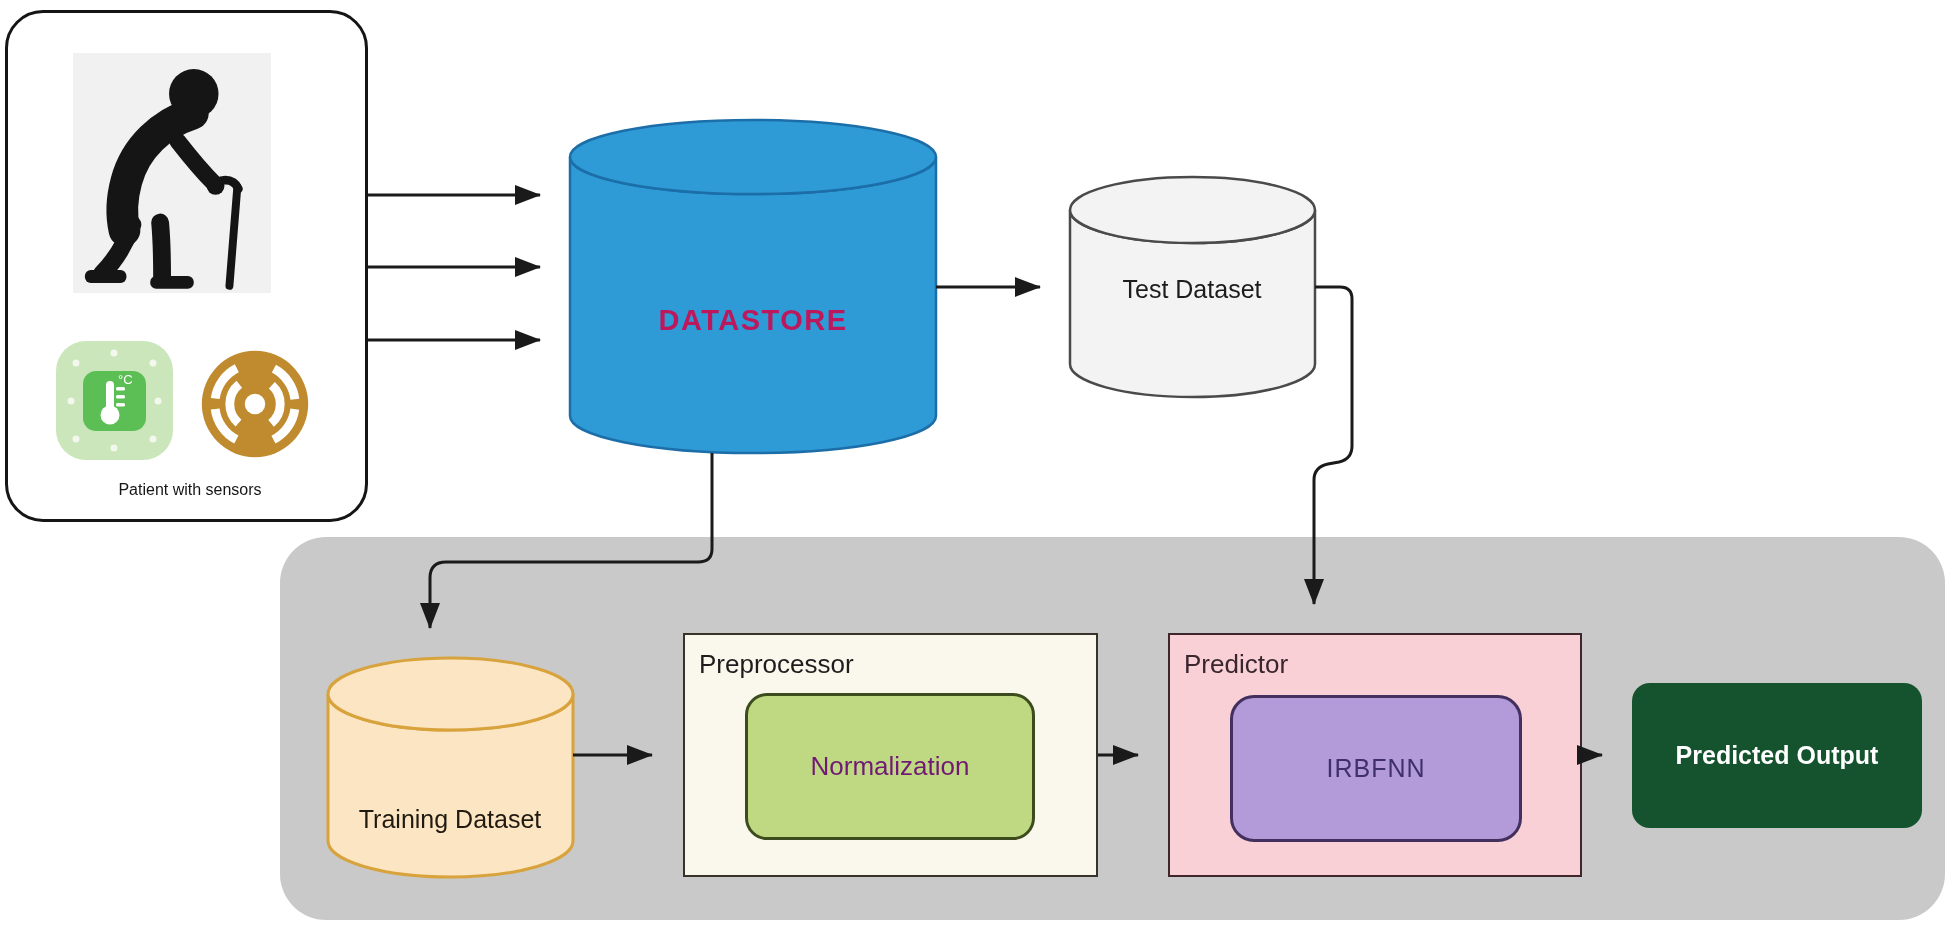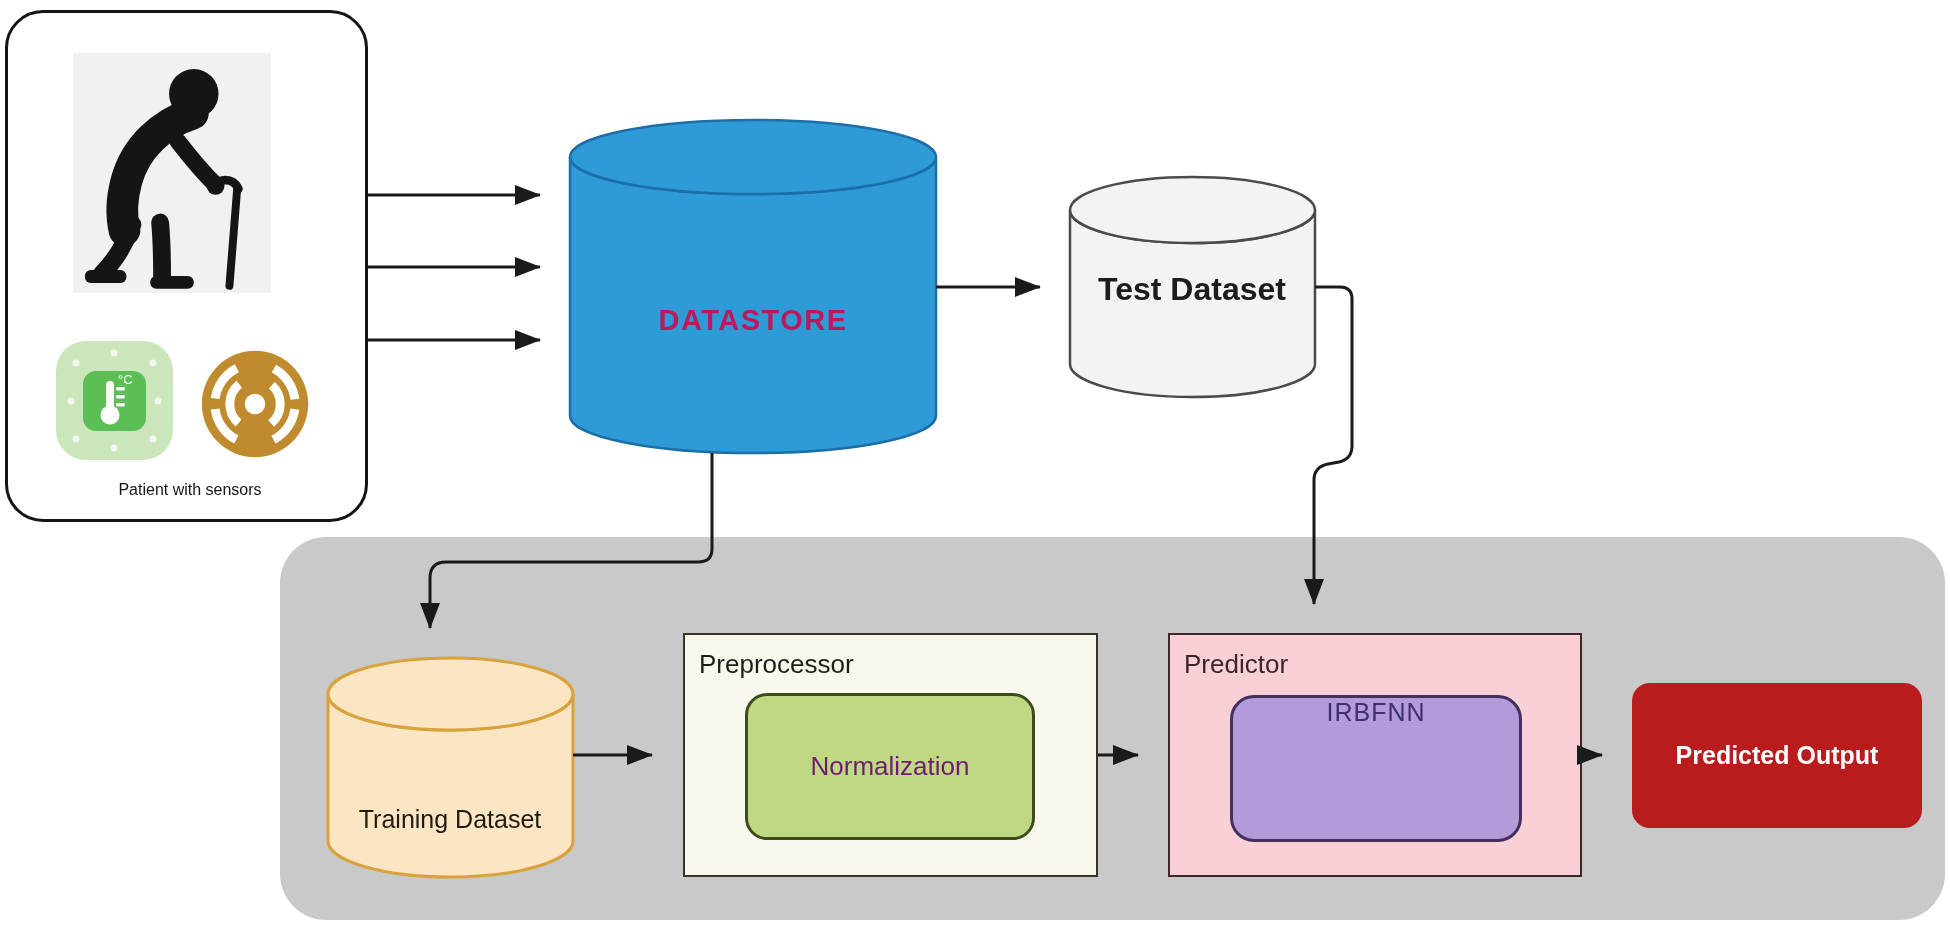--- a/index.html
+++ b/index.html
@@ -44,36 +44,36 @@
   .predictor-box .group-label{color:#3a262e;}
   .normalization-box{
     position:absolute;left:60px;top:58px;width:290px;height:147px;
     background:#bfd982;border:3px solid #3c4c1c;border-radius:22px;box-sizing:border-box;
     display:flex;align-items:center;justify-content:center;
     font-size:26px;color:#701a75;
   }
   .irbfnn-box{
     position:absolute;left:60px;top:60px;width:292px;height:147px;
     background:#b29bd8;border:3px solid #43305e;border-radius:24px;box-sizing:border-box;
-    display:flex;align-items:flex-start;justify-content:center;
+    display:flex;align-items:center;justify-content:center;
     font-size:25px;color:#3f2f6b;letter-spacing:1px;
   }
   .output-box{
-    left:1632px;top:683px;width:290px;height:145px;background:#b91c1c;
+    left:1632px;top:683px;width:290px;height:145px;background:#14532d;
     border-radius:18px;display:flex;align-items:center;justify-content:center;
     font-size:25px;font-weight:bold;color:#ffffff;
   }
   
   .datastore-label{
     left:753px;top:320px;transform:translate(-50%,-50%);
     font-size:29px;font-weight:bold;color:#be185d;letter-spacing:1.5px;white-space:nowrap;
   }
   .test-label{
     left:1192px;top:289px;transform:translate(-50%,-50%);
-    font-size:32px;color:#1c1c1c;white-space:nowrap;font-weight:bold;
+    font-size:25px;color:#1c1c1c;white-space:nowrap;
   }
   .training-label{
     left:450px;top:803px;transform:translate(-50%,-50%);
     font-size:25px;color:#201a10;white-space:nowrap;margin-top:16px;
   }
   .layer-gray{z-index:1;}
   .layer-box{z-index:2;}
   .layer-svg{z-index:3;left:0;top:0;pointer-events:none;}
   .layer-label{z-index:4;}
 </style>

